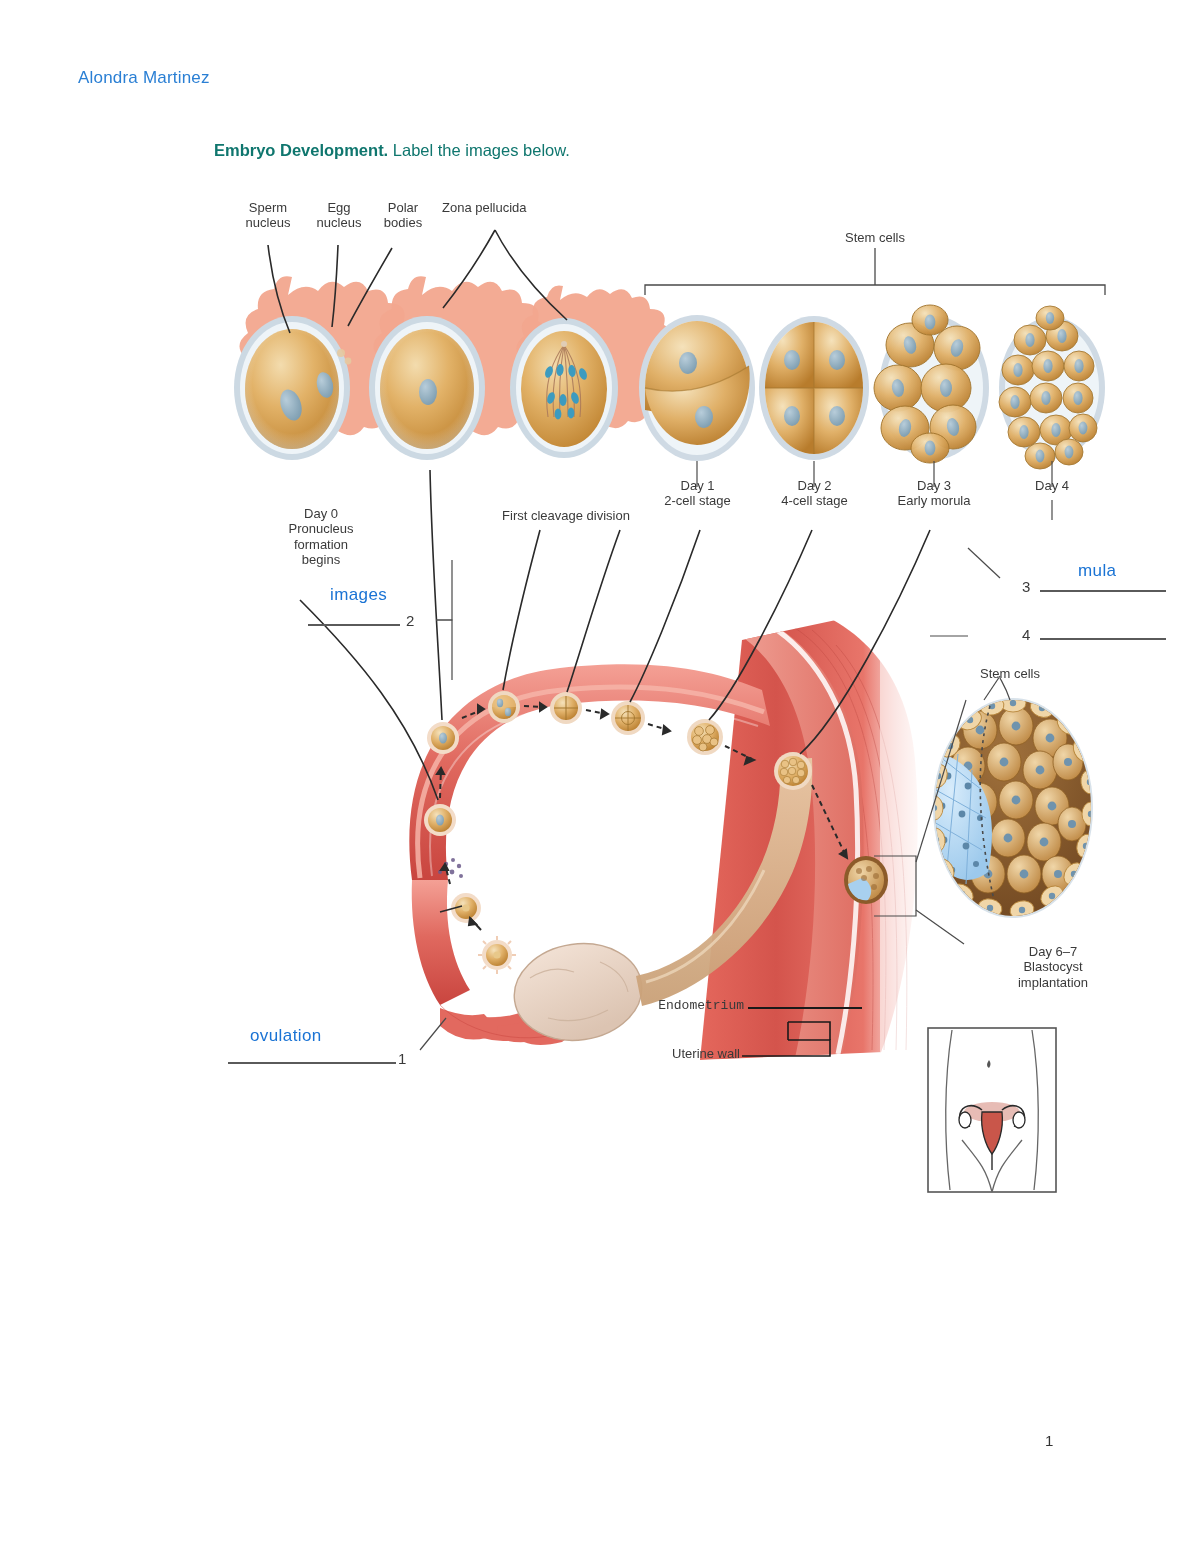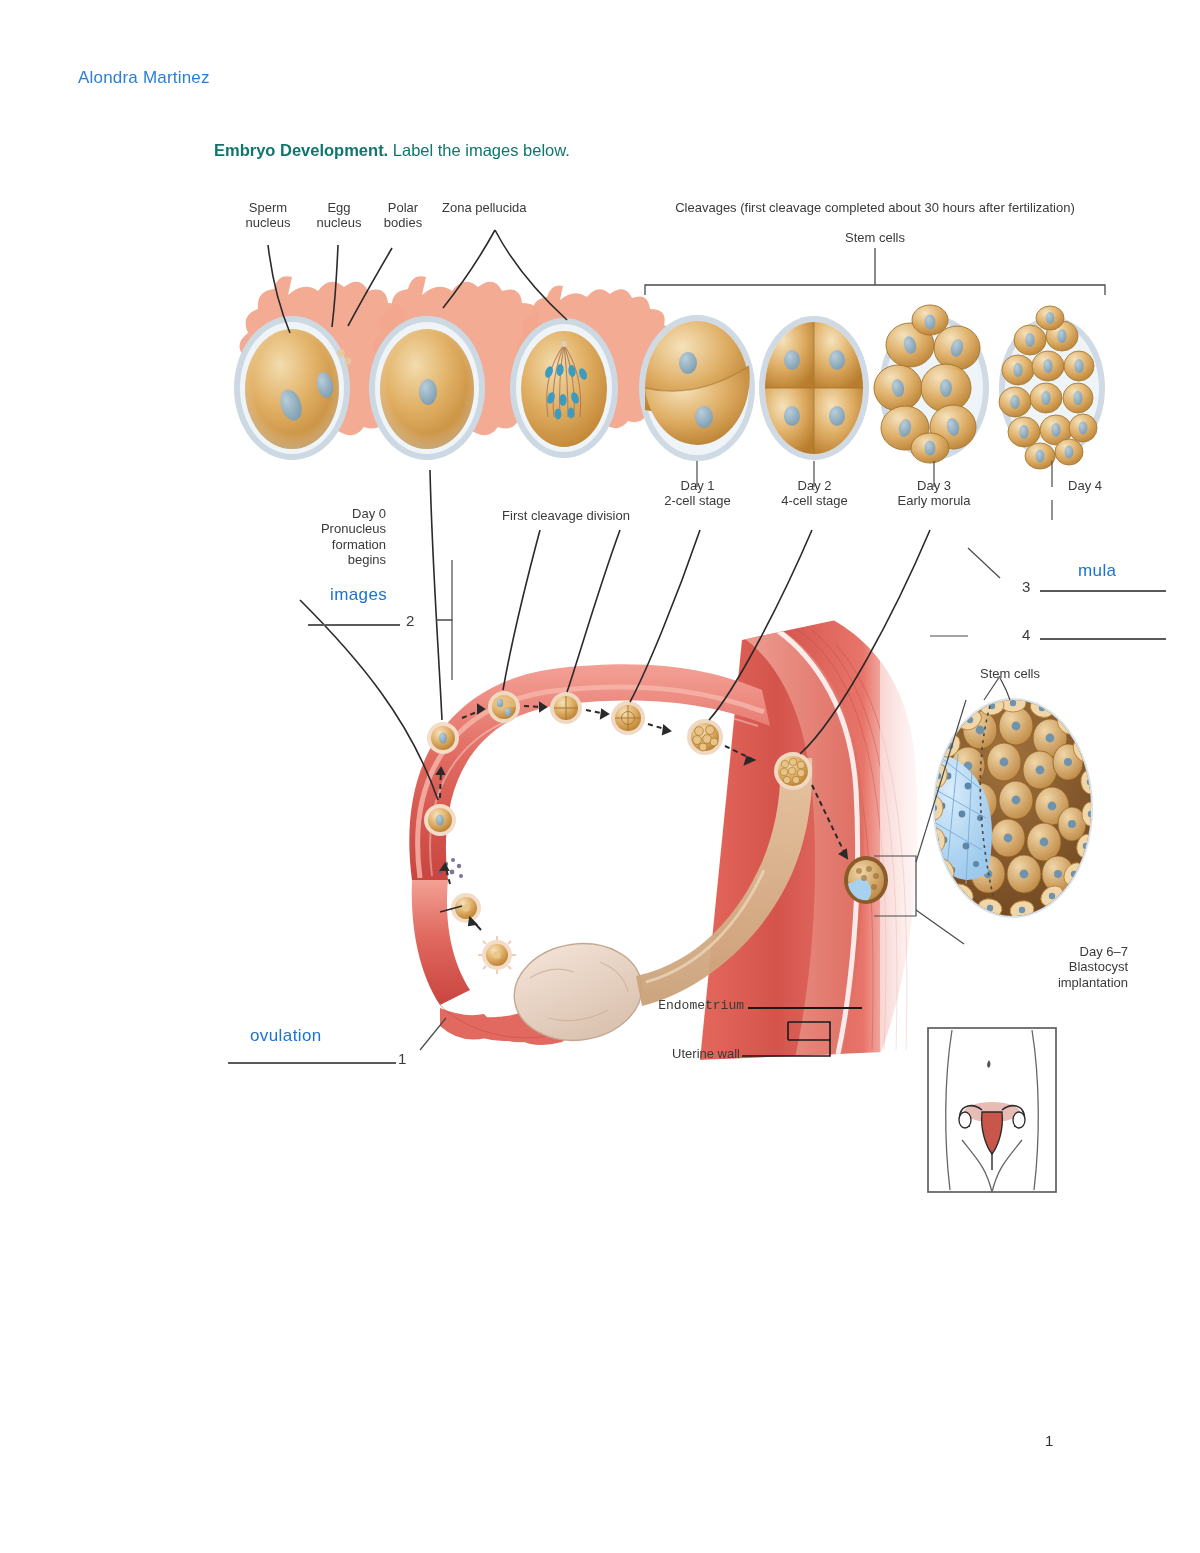--- a/index.html
+++ b/index.html
@@ -30,21 +30,21 @@
 
   
   .fig-label {
     position:absolute;
     font-size:13px;
     line-height:1.18;
     color:#3a3a3a;
     white-space:pre-line;
   }
   .fig-label.c { text-align:center; }
-  .fig-label.l { text-align:right; }
+  .fig-label.l { text-align:center; }
   .fig-label.r { text-align:right; }
 
   
   .answer-ink {
     position:absolute;
     font-size:17px;
     color:#1a73d4;
     letter-spacing:.4px;
     text-align:right;
   }
@@ -644,35 +644,34 @@
   </svg>
 
   <div class="fig-label c" style="left:228px; top:200px; width:80px;">Sperm
 nucleus</div>
   <div class="fig-label c" style="left:300px; top:200px; width:78px;">Egg
 nucleus</div>
   <div class="fig-label c" style="left:368px; top:200px; width:70px;">Polar
 bodies</div>
   <div class="fig-label l" style="left:442px; top:200px;">Zona pellucida</div>
 
-  <div class="fig-label c" style="left:630px; top:200px; width:490px;">Cleavages (first cleavage completed about 30 hours after fertilization)</div>
   <div class="fig-label c" style="left:820px; top:230px; width:110px;">Stem cells</div>
 
   <div class="fig-label l" style="left:256px; top:506px; width:130px;">Day 0
 Pronucleus
 formation
 begins</div>
   <div class="fig-label c" style="left:486px; top:508px; width:160px;">First cleavage division</div>
   <div class="fig-label c" style="left:645px; top:478px; width:105px;">Day 1
 2-cell stage</div>
   <div class="fig-label c" style="left:762px; top:478px; width:105px;">Day 2
 4-cell stage</div>
   <div class="fig-label c" style="left:878px; top:478px; width:112px;">Day 3
 Early morula</div>
-  <div class="fig-label c" style="left:1002px; top:478px; width:100px;text-align:right;">Day 4</div>
+  <div class="fig-label c" style="left:1002px; top:478px; width:100px;">Day 4</div>
 
   <div class="fig-label r" style="left:612px; top:998px; width:132px;font-family:Liberation Mono, monospace;">Endometrium</div>
   <div class="fig-label r" style="left:612px; top:1046px; width:128px;">Uterine wall</div>
   <div class="fig-label l" style="left:980px; top:666px;">Stem cells</div>
   <div class="fig-label l" style="left:978px; top:944px; width:150px;">Day 6–7
 Blastocyst
 implantation</div>
 
   <div class="blank-line" style="left:228px; top:1062px; width:168px;"></div>
   <div class="blank-num" style="left:398px; top:1050px;">1</div>

